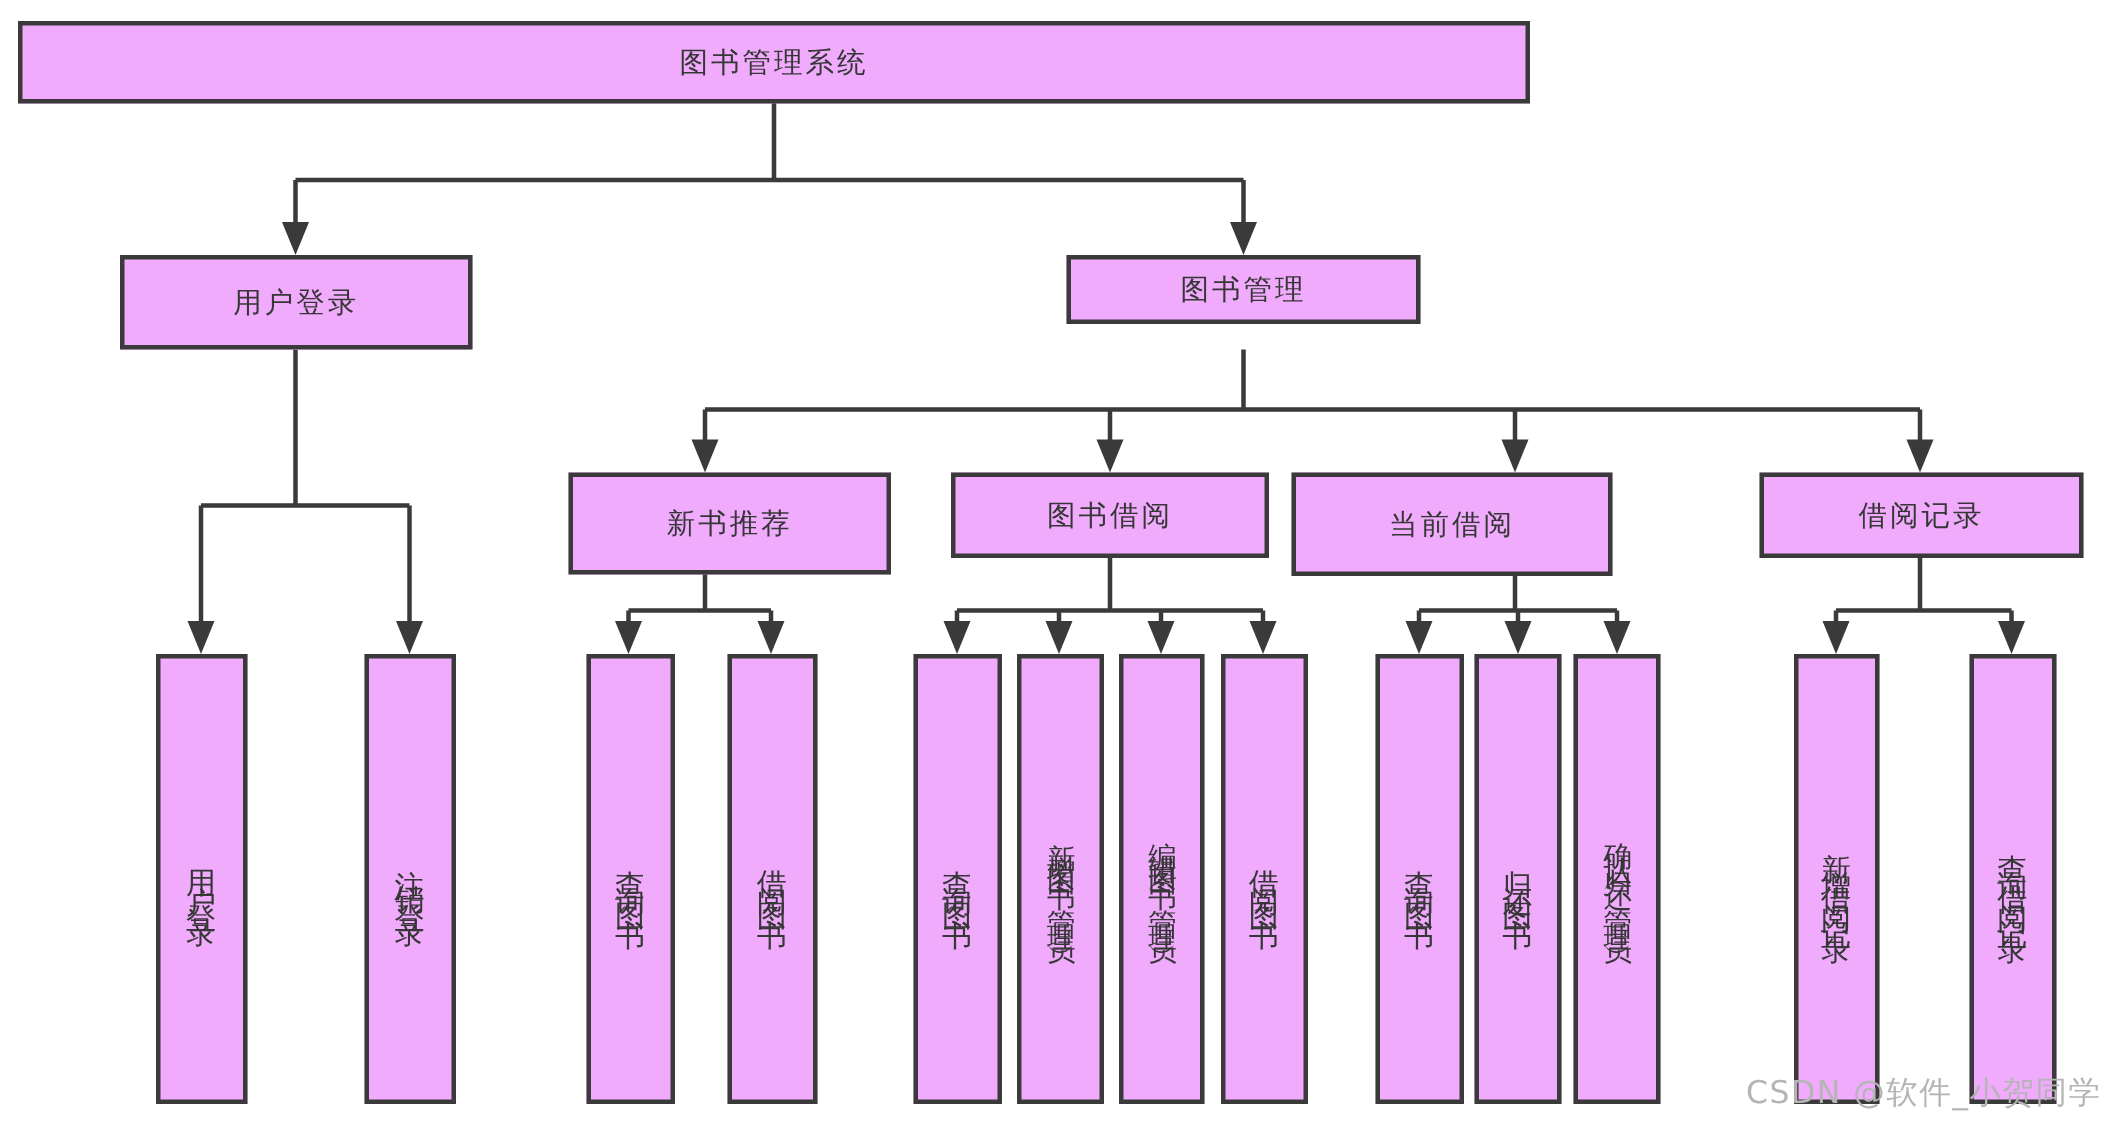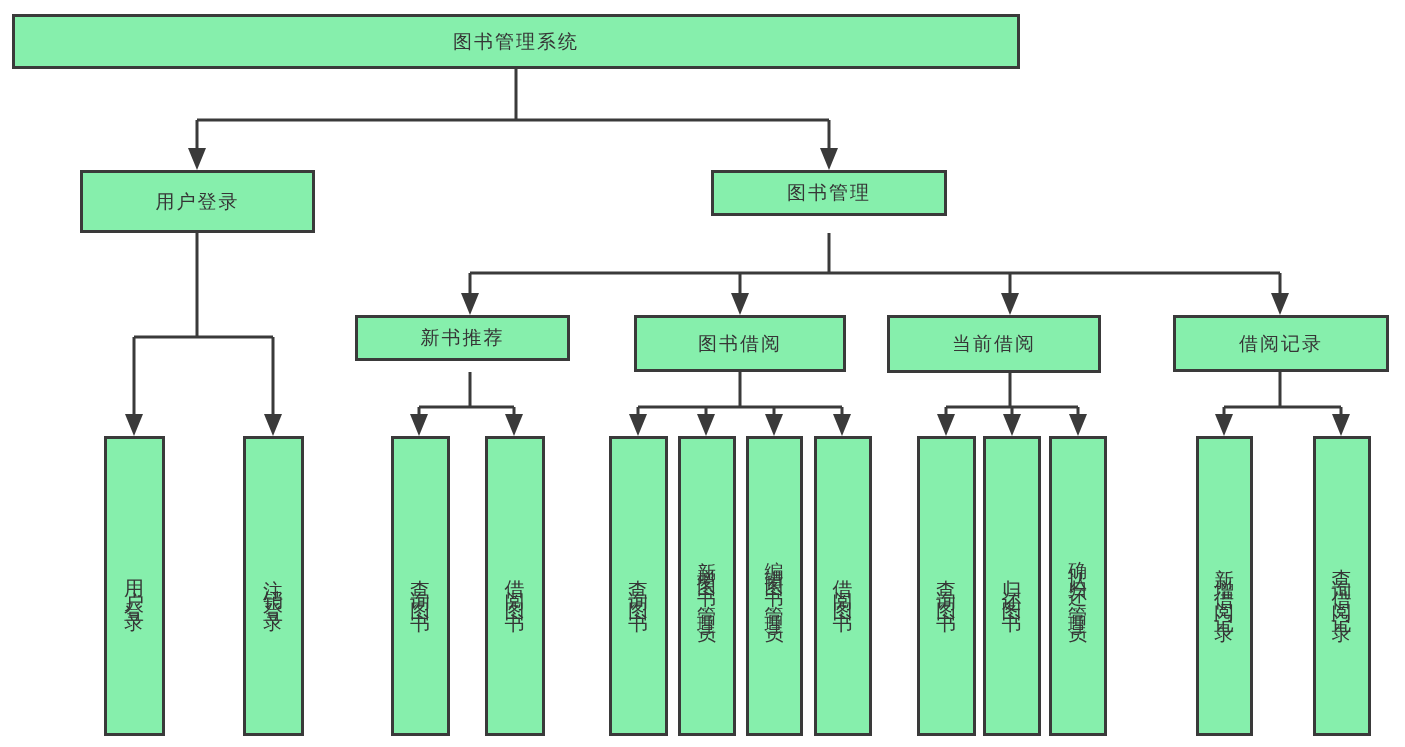--- a/index.html
+++ b/index.html
@@ -14,21 +14,21 @@
   #wires {
     position: absolute;
     left: 0; top: 0;
     width: 1405px; height: 747px;
     pointer-events: none;
   }
   .box {
     position: absolute;
     box-sizing: border-box;
     border: 3px solid #3a3a3a;
-    background: #86efac;
+    background: #f0abfc;
     display: flex;
     align-items: center;
     justify-content: center;
     color: #363636;
   }
   .h-label {
     font-size: 19px;
     letter-spacing: 2px;
     white-space: nowrap;
   }
@@ -110,27 +110,27 @@
     <span class="h-label">图书管理系统</span>
   </div>
 
   <div class="box" style="left:80px;top:170px;width:235px;height:63px;">
     <span class="h-label">用户登录</span>
   </div>
   <div class="box" style="left:711px;top:170px;width:236px;height:46px;">
     <span class="h-label">图书管理</span>
   </div>
 
-  <div class="box" style="left:355px;top:315px;width:215px;height:46px;">
+  <div class="box" style="left:379px;top:315px;width:215px;height:68px;">
     <span class="h-label">新书推荐</span>
   </div>
   <div class="box" style="left:634px;top:315px;width:212px;height:57px;justify-content:center;">
     <span class="h-label">图书借阅</span>
   </div>
-  <div class="box" style="left:887px;top:315px;width:214px;height:58px;">
+  <div class="box" style="left:861px;top:315px;width:214px;height:69px;">
     <span class="h-label">当前借阅</span>
   </div>
   <div class="box" style="left:1173px;top:315px;width:216px;height:57px;">
     <span class="h-label">借阅记录</span>
   </div>
 
   <div class="box v-box" style="left:104px;top:436px;width:61px;height:300px;">
     <span>用户登录</span>
   </div>
   <div class="box v-box" style="left:243px;top:436px;width:61px;height:300px;">
@@ -167,14 +167,15 @@
     <span>确认归还（管理员）</span>
   </div>
 
   <div class="box v-box" style="left:1196px;top:436px;width:57px;height:300px;">
     <span>新增借阅记录</span>
   </div>
   <div class="box v-box" style="left:1313px;top:436px;width:58px;height:300px;">
     <span>查询借阅记录</span>
   </div>
 
+  <div id="watermark">CSDN @软件_小贺同学</div>
 
 </div>
 
 </body></html>

